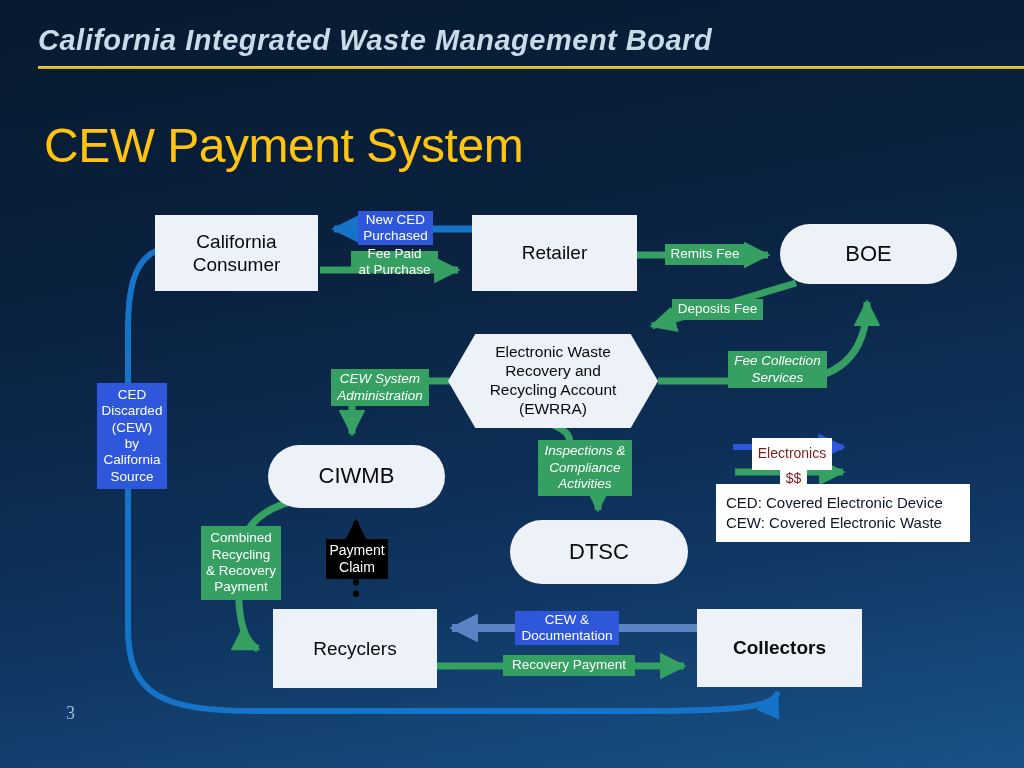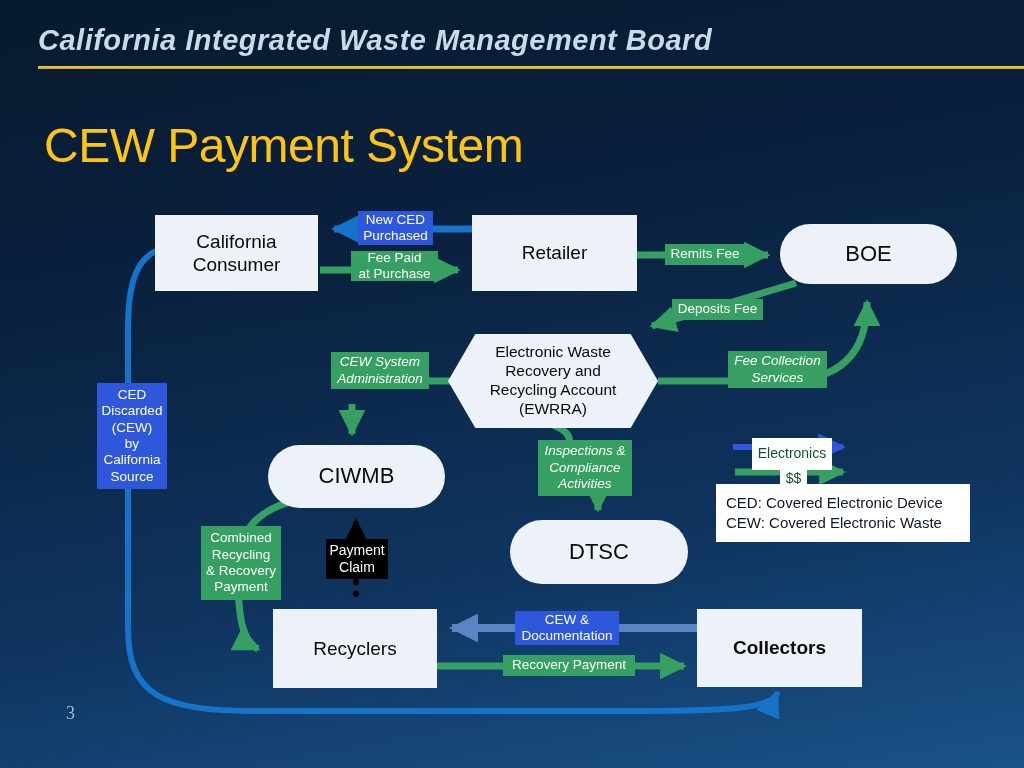--- a/index.html
+++ b/index.html
@@ -37,42 +37,42 @@
     clip-path:polygon(0% 50%,13% 0%,87% 0%,100% 50%,87% 100%,13% 100%);
   }
   .lbl{
     position:absolute;z-index:3;display:flex;align-items:center;justify-content:center;
     text-align:center;white-space:pre-line;line-height:1.22;font-size:13.5px;padding:2px 3px;
     box-sizing:border-box;
   }
   .lbl-green{background:#35a061;color:#fff;}
   .lbl-blue{background:#2e57dc;color:#fff;}
   .lbl-black{background:#000;color:#fff;font-size:14px;}
-  .lbl-white{background:#fff;color:#14532d;font-size:14px;padding:16px 3px;}
+  .lbl-white{background:#fff;color:#7f1d1d;font-size:14px;padding:16px 3px;}
   .italic{font-style:italic;}
   .legend-box{
     position:absolute;z-index:3;background:#fff;color:#0f172a;font-size:15px;line-height:1.35;
     padding:9px 10px;box-sizing:border-box;
   }
   
   #n-consumer{left:155px;top:215px;width:163px;height:76px;}
   #n-retailer{left:472px;top:215px;width:165px;height:76px;}
   #n-boe{left:780px;top:224px;width:177px;height:60px;}
   #n-ewrra{left:448px;top:334px;width:210px;height:94px;}
   #n-ciwmb{left:268px;top:445px;width:177px;height:63px;text-align:right;}
   #n-dtsc{left:510px;top:520px;width:178px;height:64px;}
   #n-recyclers{left:273px;top:609px;width:164px;height:79px;}
   #n-collectors{left:697px;top:609px;width:165px;height:78px;font-weight:bold;}
   
   #l-newced{left:358px;top:211px;width:75px;height:34px;}
-  #l-feepaid{left:351px;top:251px;width:87px;height:30px;}
+  #l-feepaid{left:351px;top:251px;width:87px;height:22px;}
   #l-remits{left:665px;top:244px;width:80px;height:21px;}
   #l-deposits{left:672px;top:299px;width:91px;height:21px;}
   #l-feecoll{left:728px;top:351px;width:99px;height:37px;}
-  #l-admin{left:331px;top:352px;width:98px;height:37px;}
+  #l-admin{left:331px;top:369px;width:98px;height:37px;}
   #l-insp{left:538px;top:440px;width:94px;height:56px;}
   #l-ced{left:97px;top:383px;width:70px;height:106px;}
   #l-combined{left:201px;top:526px;width:80px;height:74px;}
   #l-claim{left:326px;top:539px;width:62px;height:40px;}
   #l-cewdoc{left:515px;top:611px;width:104px;height:34px;}
   #l-recovery{left:503px;top:655px;width:132px;height:21px;text-align:center;}
   #l-electronics{left:752px;top:438px;width:80px;height:19px;}
   #l-dollars{left:780px;top:463px;width:27px;height:19px;}
   #legend{left:716px;top:484px;width:254px;height:58px;}
 </style>

